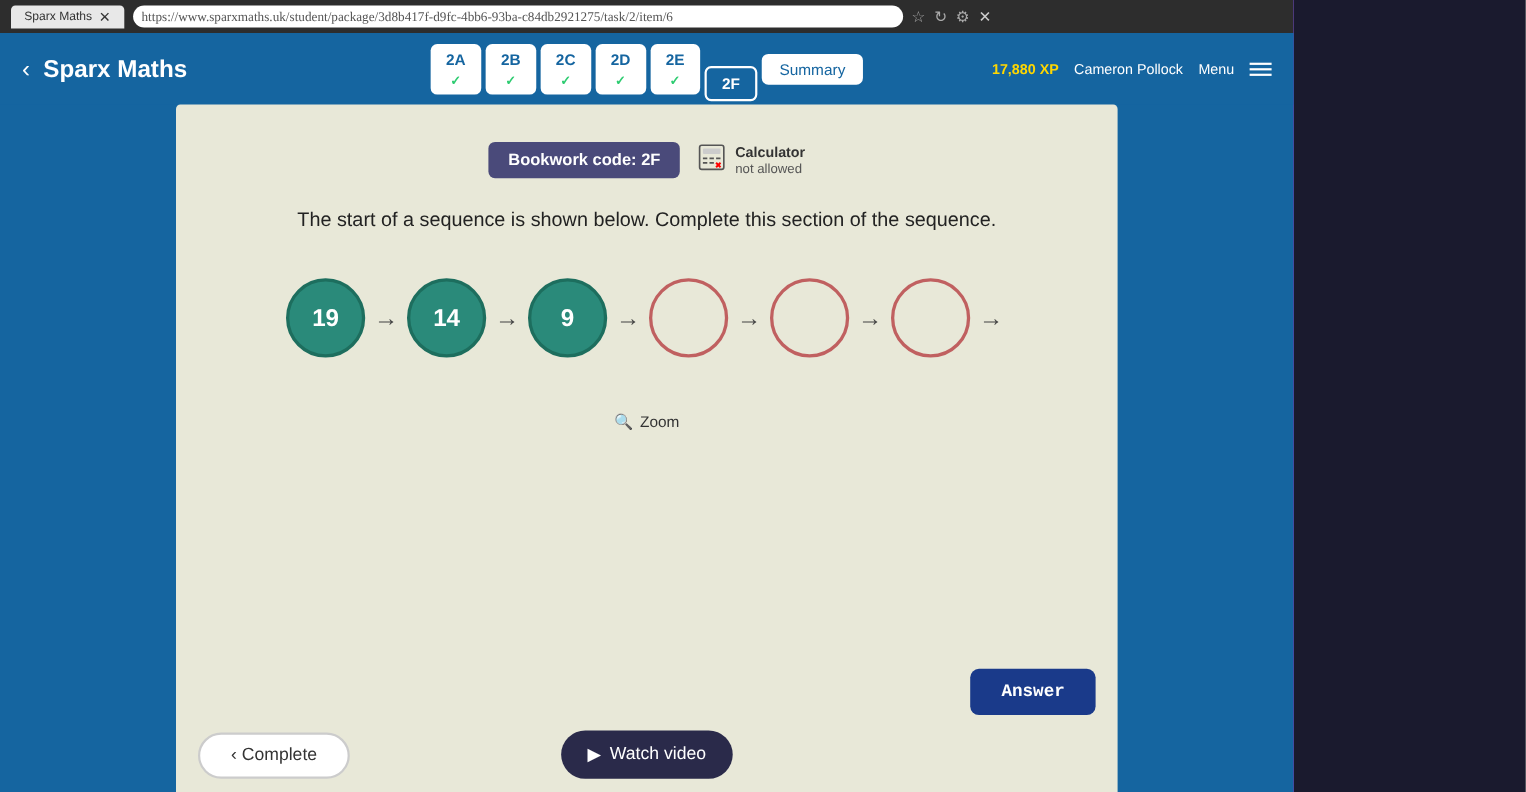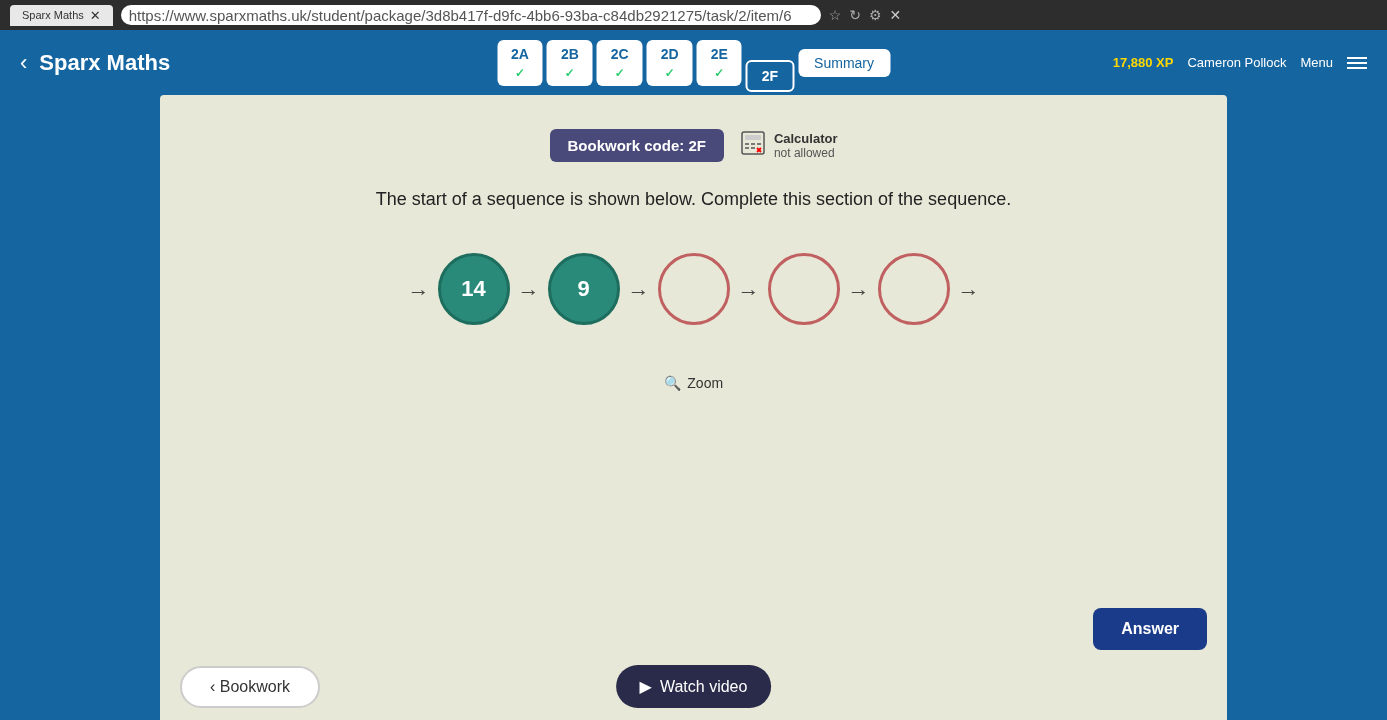--- a/index.html
+++ b/index.html
@@ -280,38 +280,38 @@
       border: none;
       border-radius: 8px;
       padding: 12px 28px;
       font-size: 16px;
       font-weight: bold;
       cursor: pointer;
     }
 
     .outer-wrapper {
       background: #8b5cf6;
-      width: 1387px;
+      width: 1176px;
       height: 720px;
       overflow: hidden;
       position: relative;
     }
   </style>
 </head>
 <body>
 
 <div class="outer-wrapper">
 
   <div class="browser-chrome">
     <div class="browser-tab">
       <span>Sparx Maths</span>
       <span style="cursor:pointer;font-size:13px;">✕</span>
     </div>
     <div class="browser-url">
-      <span style="font-size:15px;color:#555;overflow:hidden;white-space:nowrap;text-overflow:ellipsis;max-width:680px;">https://www.sparxmaths.uk/student/package/3d8b417f-d9fc-4bb6-93ba-c84db2921275/task/2/item/6</span>
+      <span style="font-size:12px;color:#555;overflow:hidden;white-space:nowrap;text-overflow:ellipsis;max-width:680px;font-family:Liberation Serif, serif;">https://www.sparxmaths.uk/student/package/3d8b417f-d9fc-4bb6-93ba-c84db2921275/task/2/item/6</span>
     </div>
     <div style="display:flex;gap:8px;align-items:center;color:#aaa;">
       <span style="font-size:14px;cursor:pointer;">☆</span>
       <span style="font-size:14px;cursor:pointer;">↻</span>
       <span style="font-size:14px;cursor:pointer;">⚙</span>
       <span style="font-size:14px;cursor:pointer;color:#ccc;">✕</span>
     </div>
   </div>
 
   <div class="app-container">
@@ -384,20 +384,23 @@
             <div style="font-size:13px;color:#333;font-weight:bold;">Calculator</div>
             <div style="font-size:12px;color:#555;">not allowed</div>
           </div>
         </div>
       </div>
 
       <div class="question-text">The start of a sequence is shown below. Complete this section of the sequence.</div>
 
       <div class="sequence-container">
 
+        <div class="seq-circle-filled">
+          <span>19</span>
+        </div>
         <span class="seq-arrow">→</span>
         <div class="seq-circle-filled">
           <span>14</span>
         </div>
         <span class="seq-arrow">→</span>
         <div class="seq-circle-filled">
           <span>9</span>
         </div>
         <span class="seq-arrow">→</span>
 
@@ -407,24 +410,24 @@
         <span class="seq-arrow">→</span>
         <div class="seq-circle-empty"></div>
         <span class="seq-arrow">→</span>
       </div>
 
       <div class="zoom-btn">
         <span>🔍</span>
         <span>Zoom</span>
       </div>
 
-      <button class="answer-btn" style="position:absolute;bottom:70px;right:20px;">Answer</button>
+      <button class="answer-btn" style="position:absolute;bottom:70px;right:20px;font-family:Liberation Mono, monospace;">Answer</button>
 
       <div class="bottom-bar">
-        <button class="prev-btn">‹ Bookwork</button>
+        <button class="prev-btn">‹ Complete</button>
 
         <button class="watch-video-btn">
           <span style="font-size:16px;">▶</span>
           <span>Watch video</span>
         </button>
 
         <div style="width:100px;"></div>
       </div>
 
     </div>

